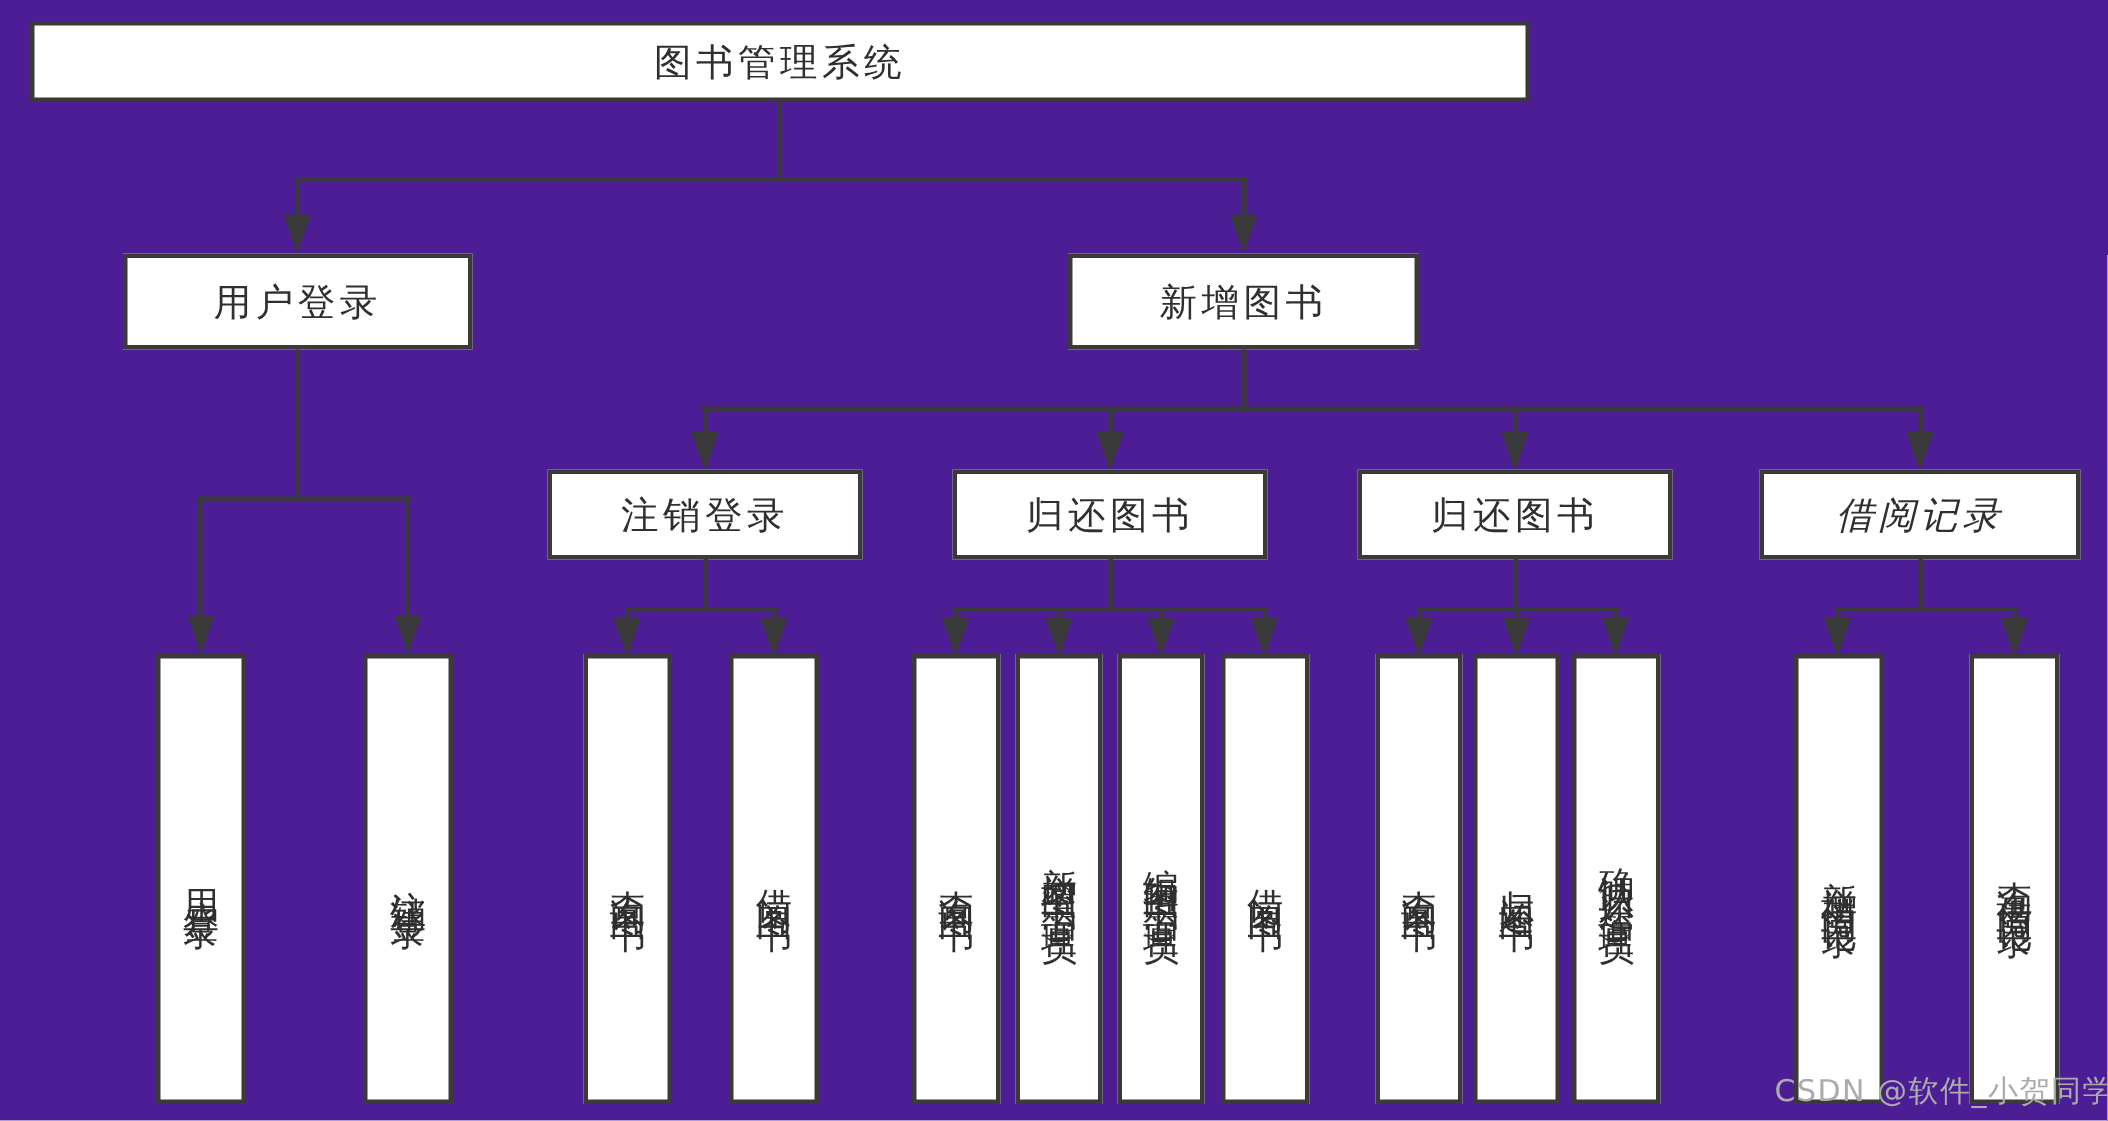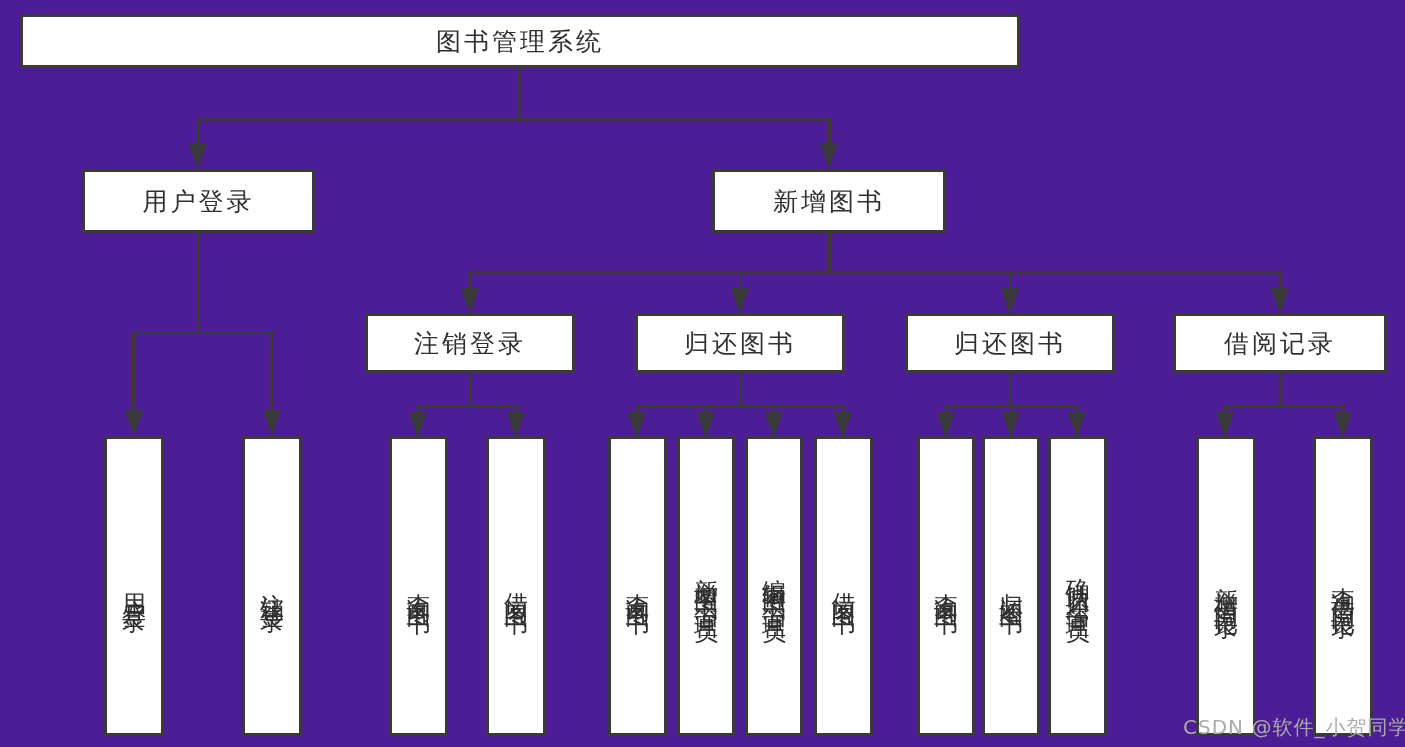--- a/index.html
+++ b/index.html
@@ -72,21 +72,21 @@
 
   <div class="box" style="left:365px; top:313px; width:210px; height:60px;">
     <span class="hlabel">注销登录</span>
   </div>
   <div class="box" style="left:635px; top:313px; width:210px; height:60px;">
     <span class="hlabel">归还图书</span>
   </div>
   <div class="box" style="left:905px; top:313px; width:210px; height:60px;">
     <span class="hlabel">归还图书</span>
   </div>
-  <div class="box" style="left:1173px; top:313px; width:214px; height:60px;">
+  <div class="box" style="left:1173px; top:313px; width:214px; height:60px;font-style:italic;">
     <span class="hlabel">借阅记录</span>
   </div>
 
   <div class="line" style="left:469px; top:372px; width:3px; height:36px;"></div>
   <div class="line" style="left:417px; top:405px; width:101px; height:3px;"></div>
   <div class="line" style="left:417px; top:405px; width:3px; height:10px;"></div>
   <div class="arrow" style="left:409px; top:412px;"></div>
   <div class="line" style="left:515px; top:405px; width:3px; height:10px;"></div>
   <div class="arrow" style="left:507px; top:412px;"></div>
 

